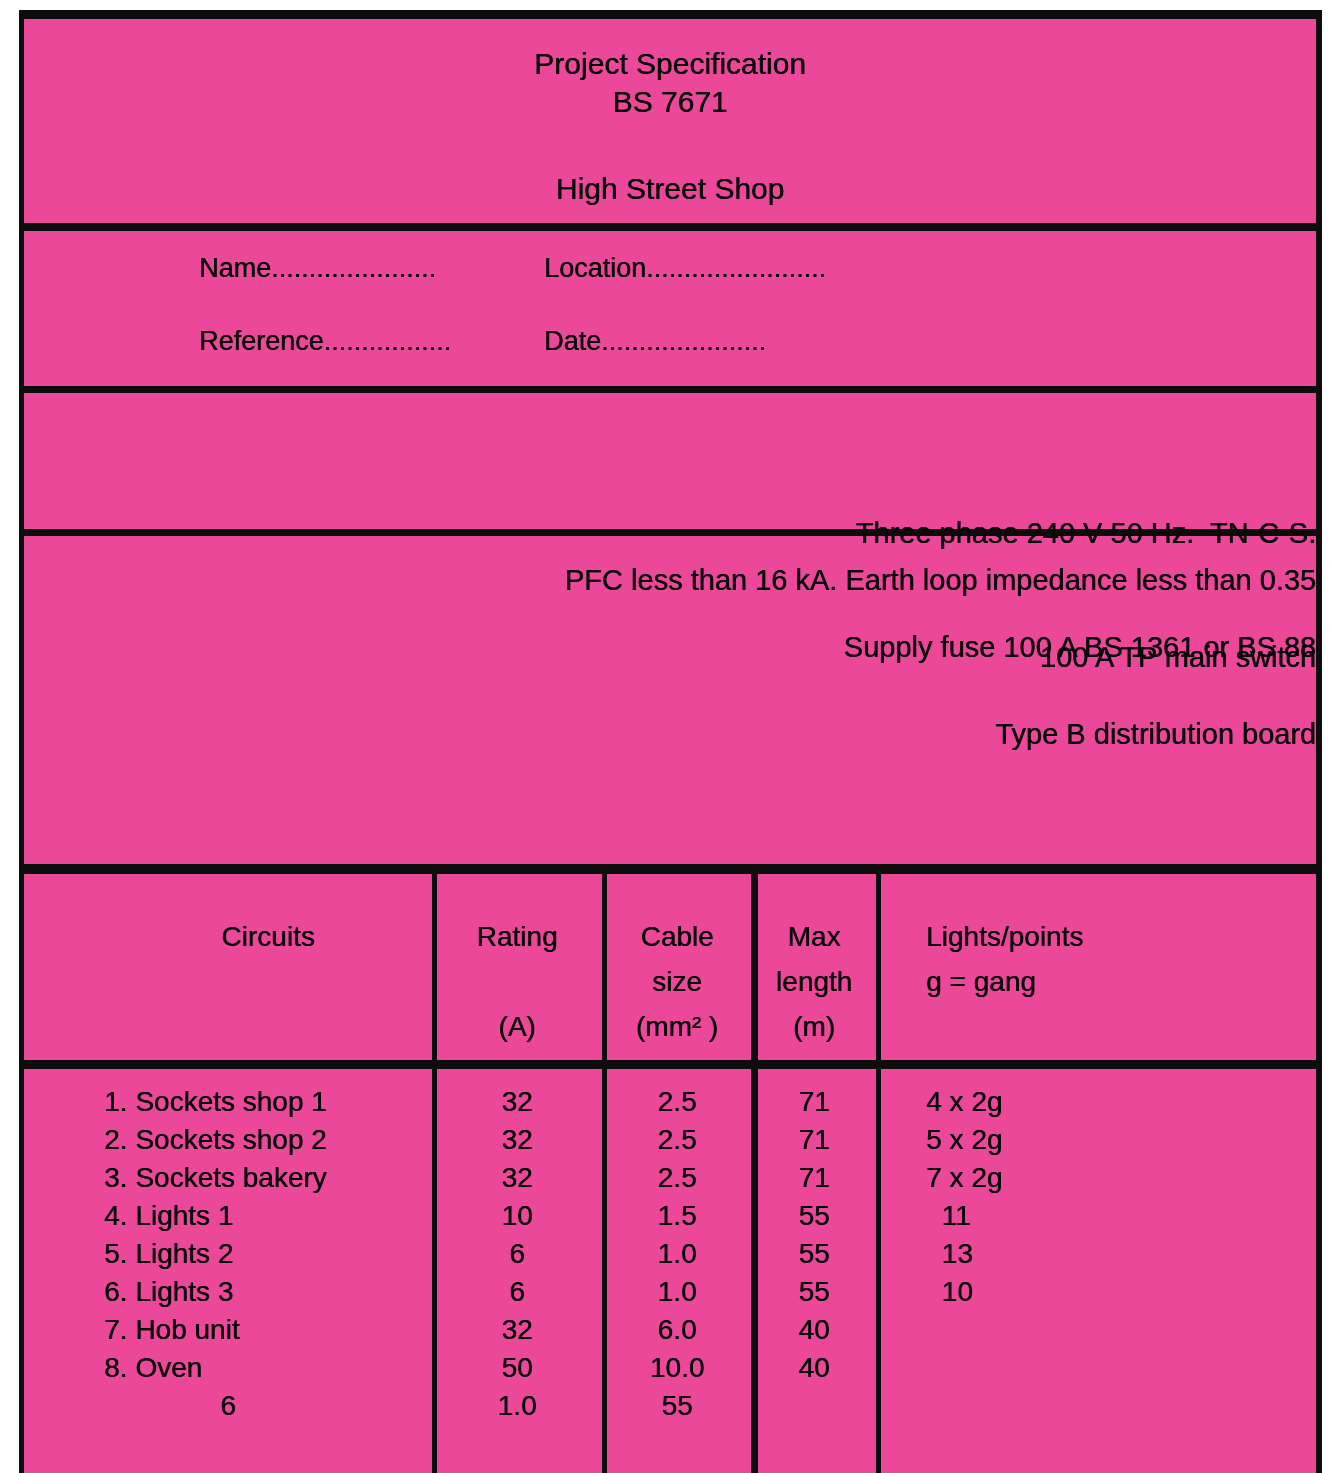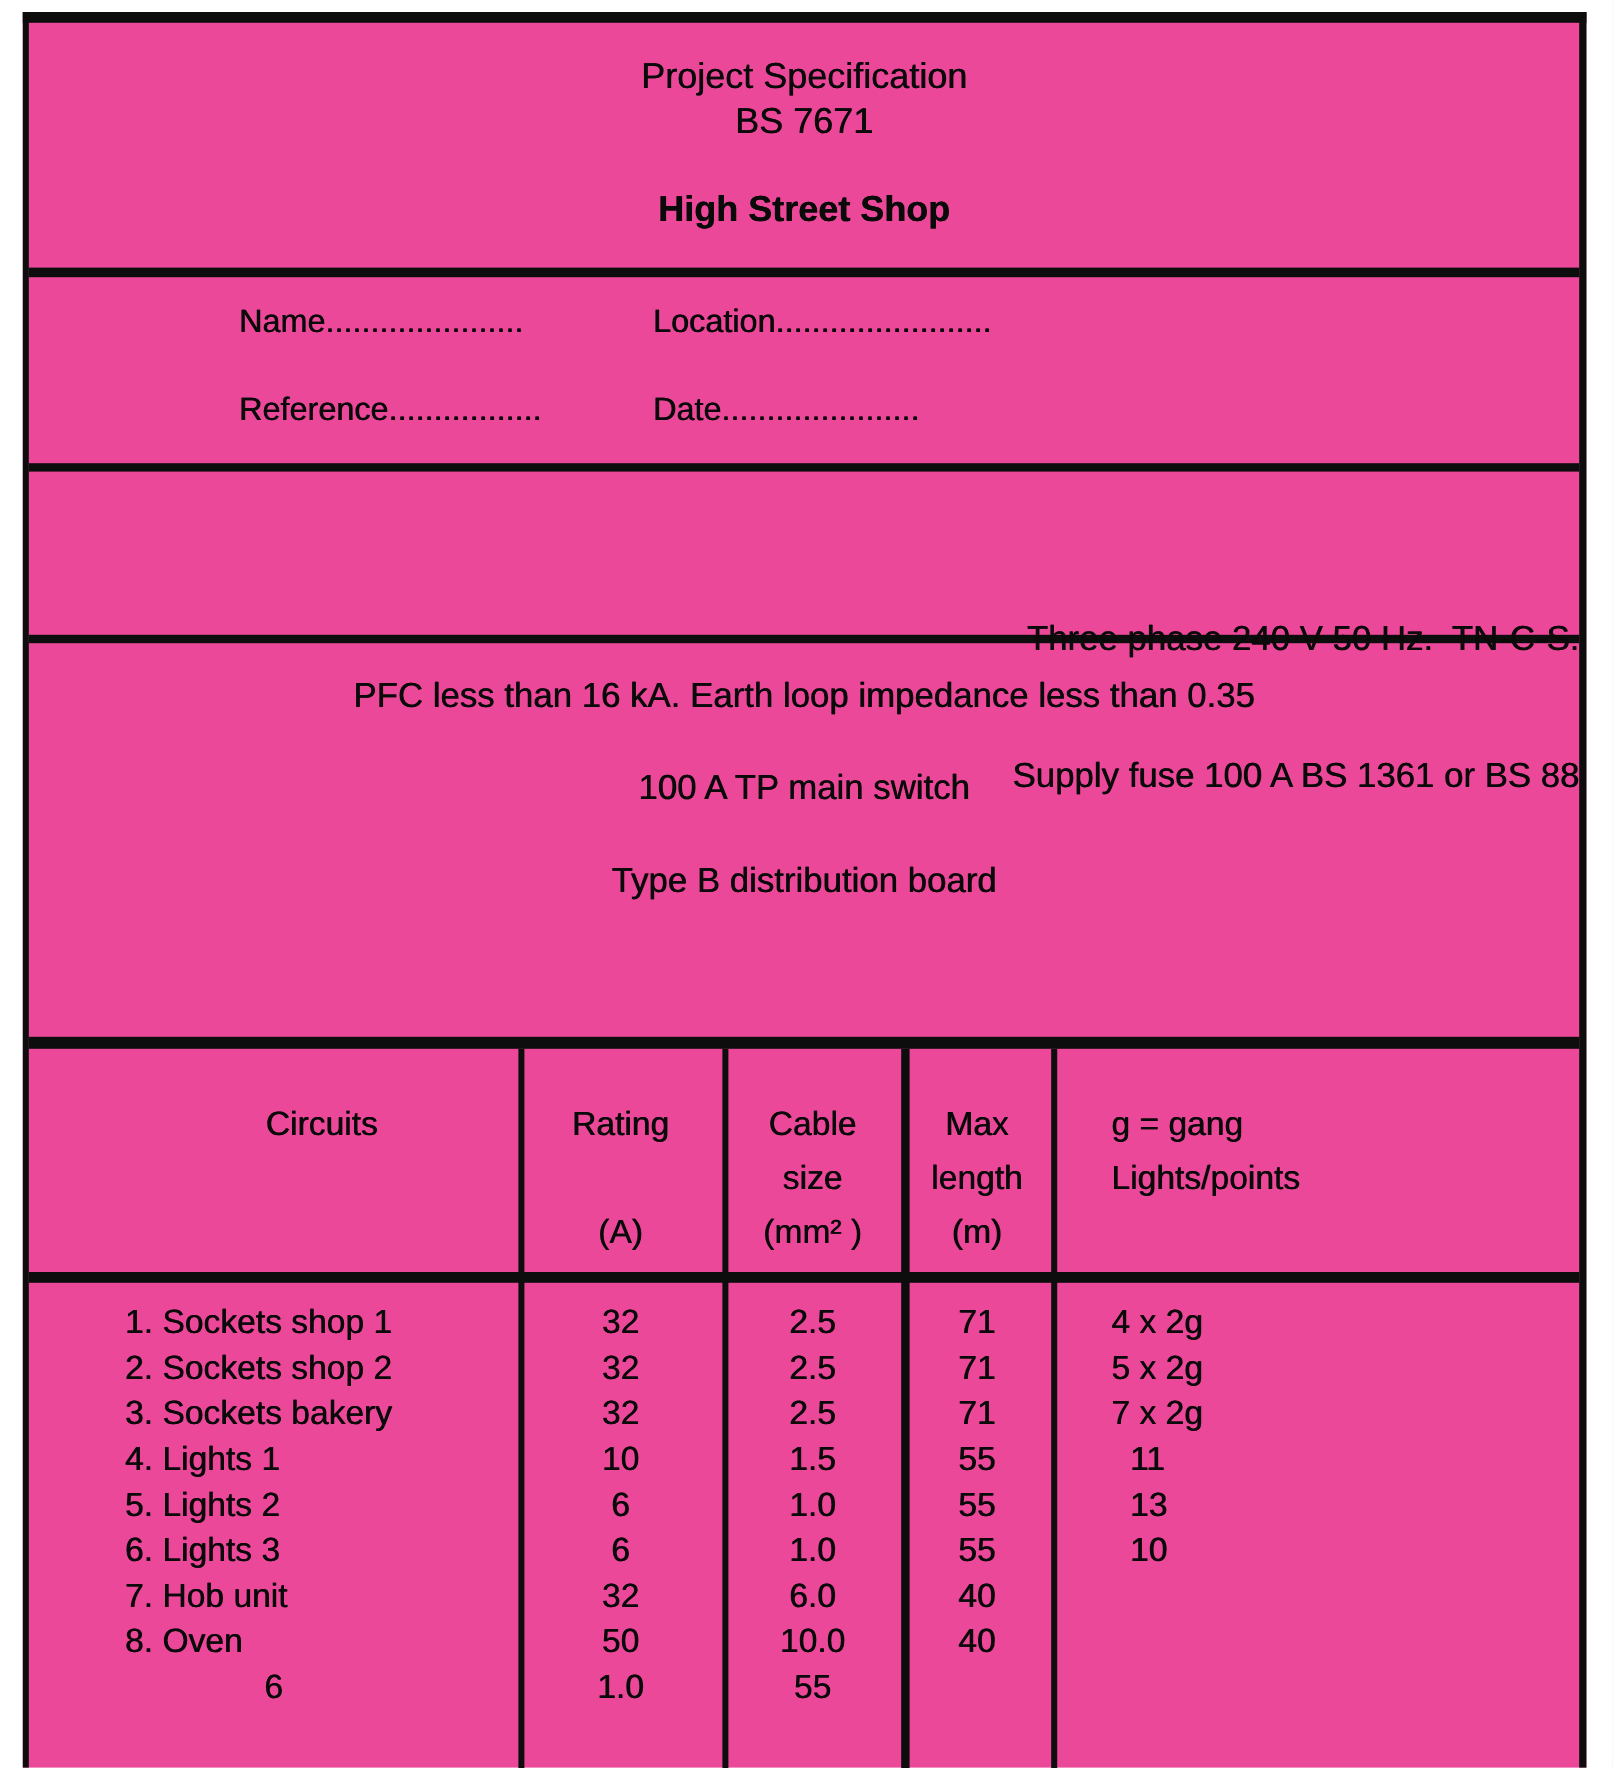--- a/index.html
+++ b/index.html
@@ -32,21 +32,21 @@
 
   
   .s1 {
     height: 212px;
     border-bottom: 8px solid #0d0d0d;
     padding-top: 26px;
     text-align: center;
     font-size: 30px;
     line-height: 38px;
   }
-  .s1 .subtitle { margin-top: 35px; font-weight: bold; }
+  .s1 .subtitle { margin-top: 49px; }
 
   
   .s2 {
     height: 162px;
     border-bottom: 7px solid #0d0d0d;
     padding: 18px 0 0 175px;
     font-size: 27px;
     line-height: 38px;
   }
   .field-row + .field-row { margin-top: 35px; }
@@ -65,21 +65,21 @@
     text-align: right;
     font-size: 29px;
     line-height: 38px;
     white-space: pre-wrap;
   }
 
   
   .s4 {
     height: 328px;
     padding-top: 25px;
-    text-align: center;
+    text-align: right;
     font-size: 29px;
     line-height: 38px;
   }
   .s4 .spec-line + .spec-line { margin-top: 39px; }
 
   
   .s5 {
     position: relative;
     height: 618px;
     border-top: 10px solid #0d0d0d;
@@ -173,22 +173,22 @@
         <div>Cable</div>
         <div>size</div>
         <div>(mm² )</div>
       </div>
       <div class="th-center">
         <div>Max</div>
         <div>length</div>
         <div>(m)</div>
       </div>
       <div class="th-lights">
+        <div>Lights/points</div>
         <div>g = gang</div>
-        <div>Lights/points</div>
       </div>
     </div>
 
     <div class="tbody">
 
         <div class="trow">
           <div class="c-circuit">1. Sockets shop 1</div>
           <div class="c-num">32</div>
           <div class="c-num">2.5</div>
           <div class="c-num">71</div>

